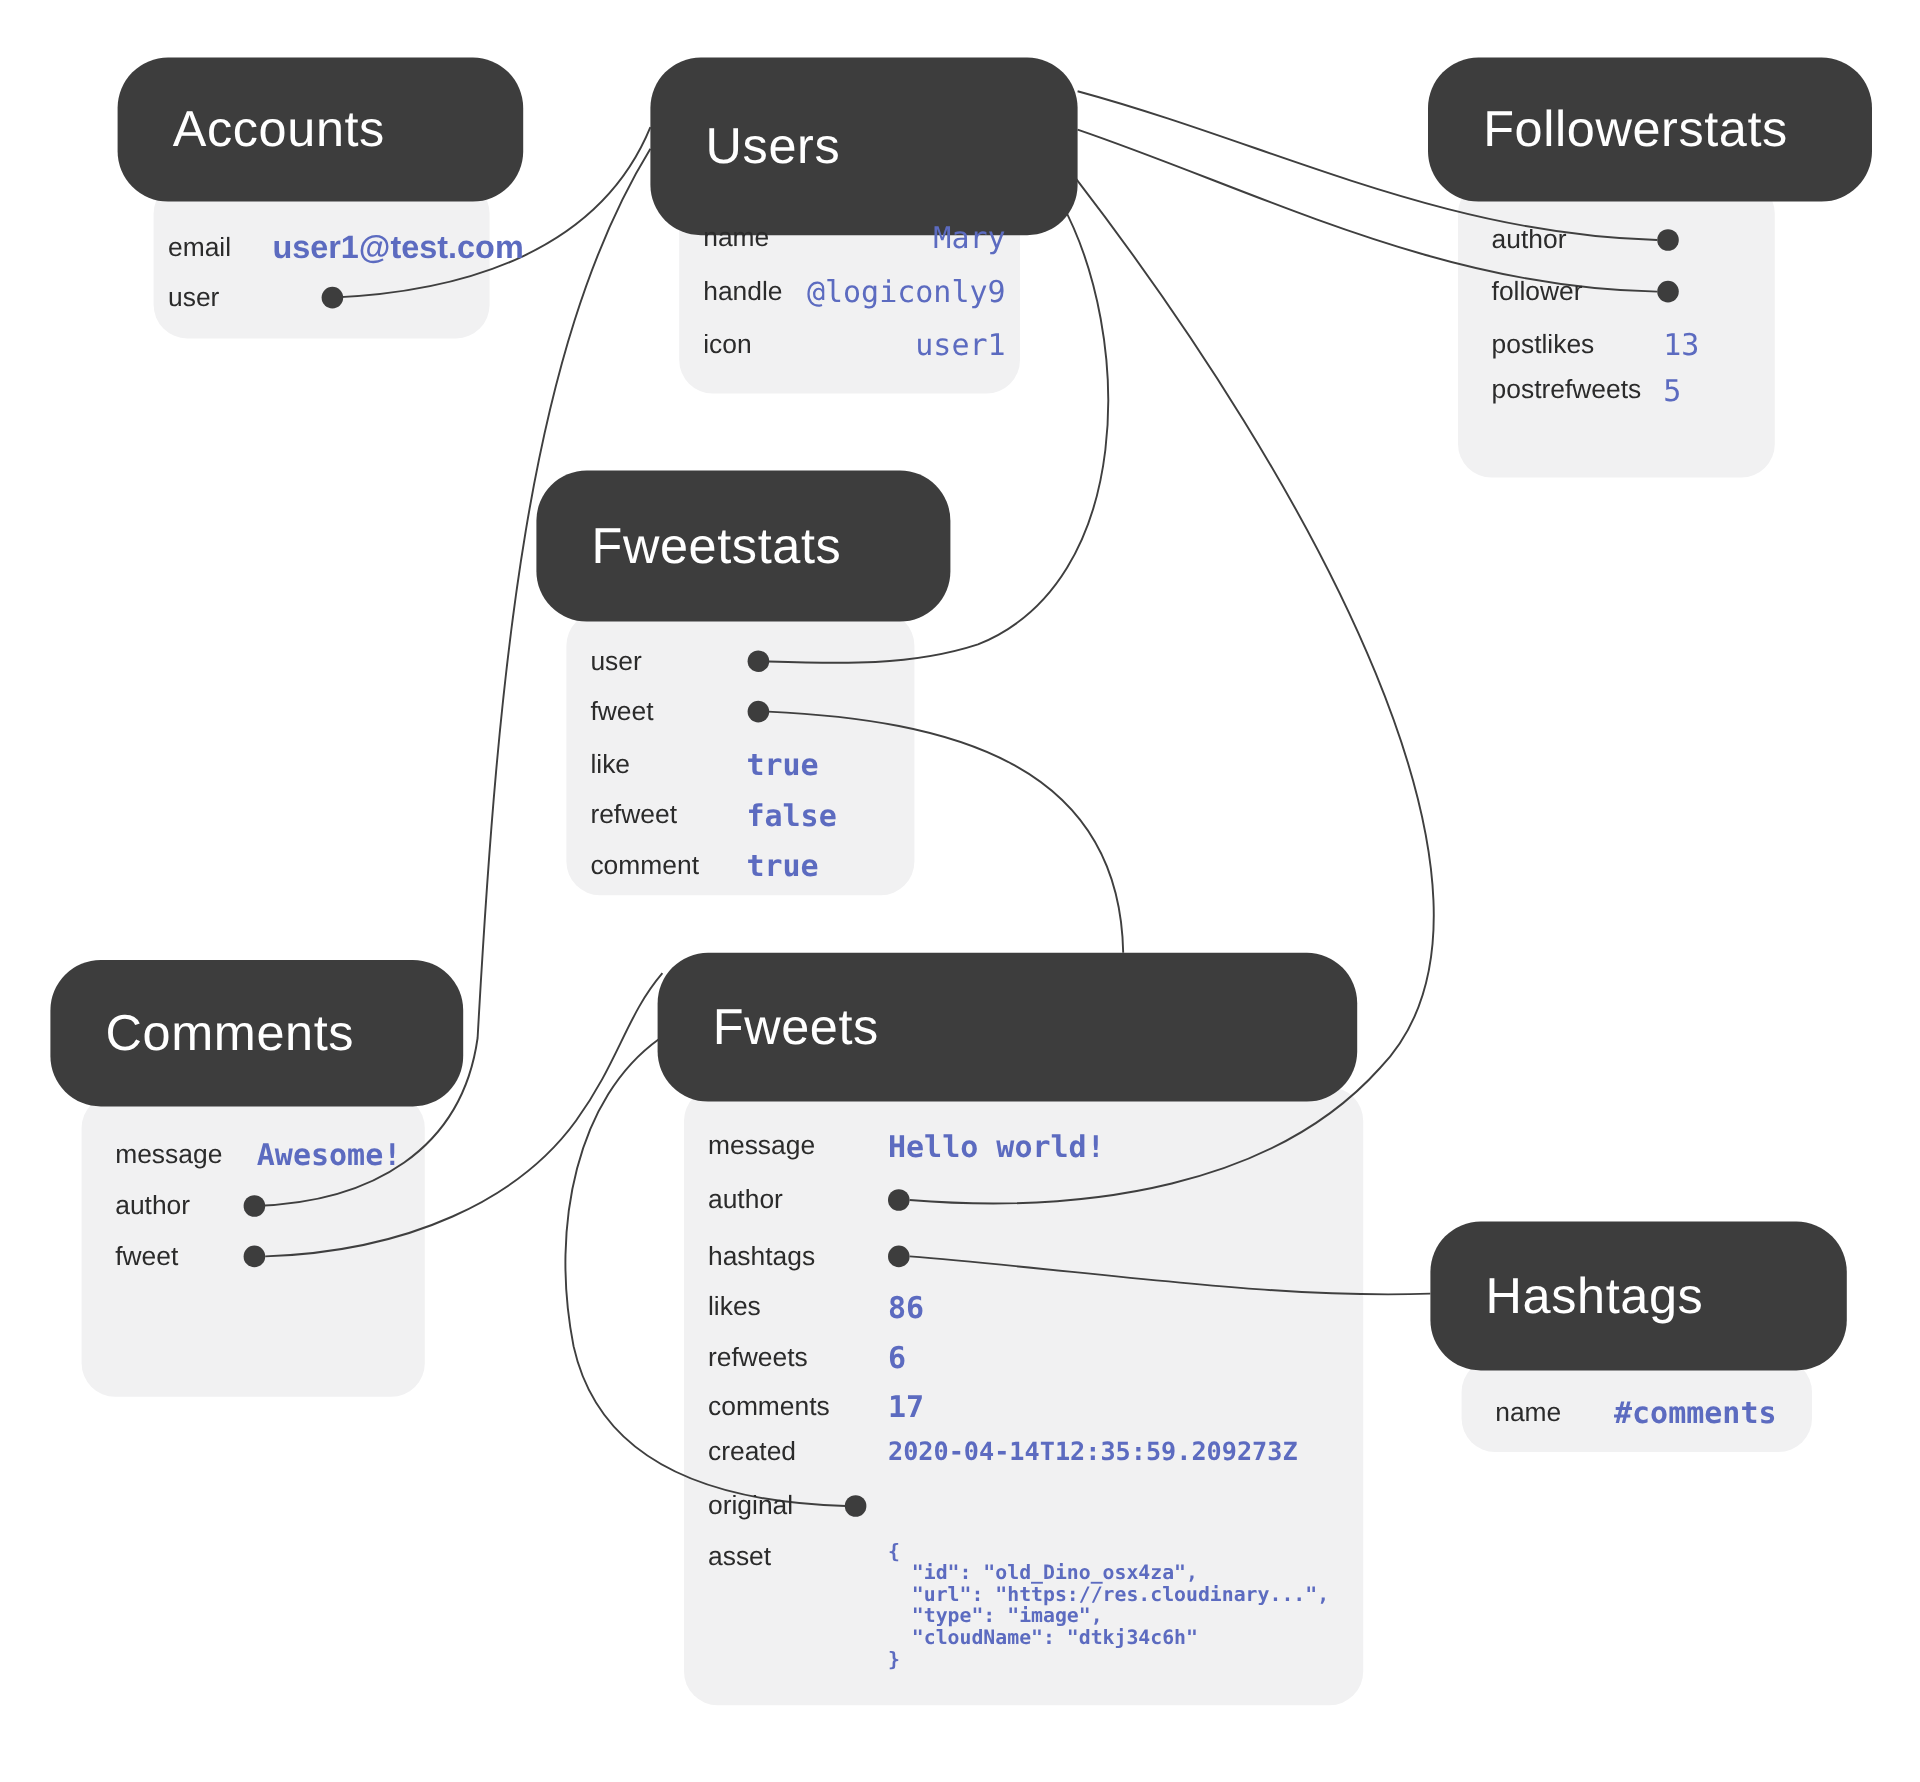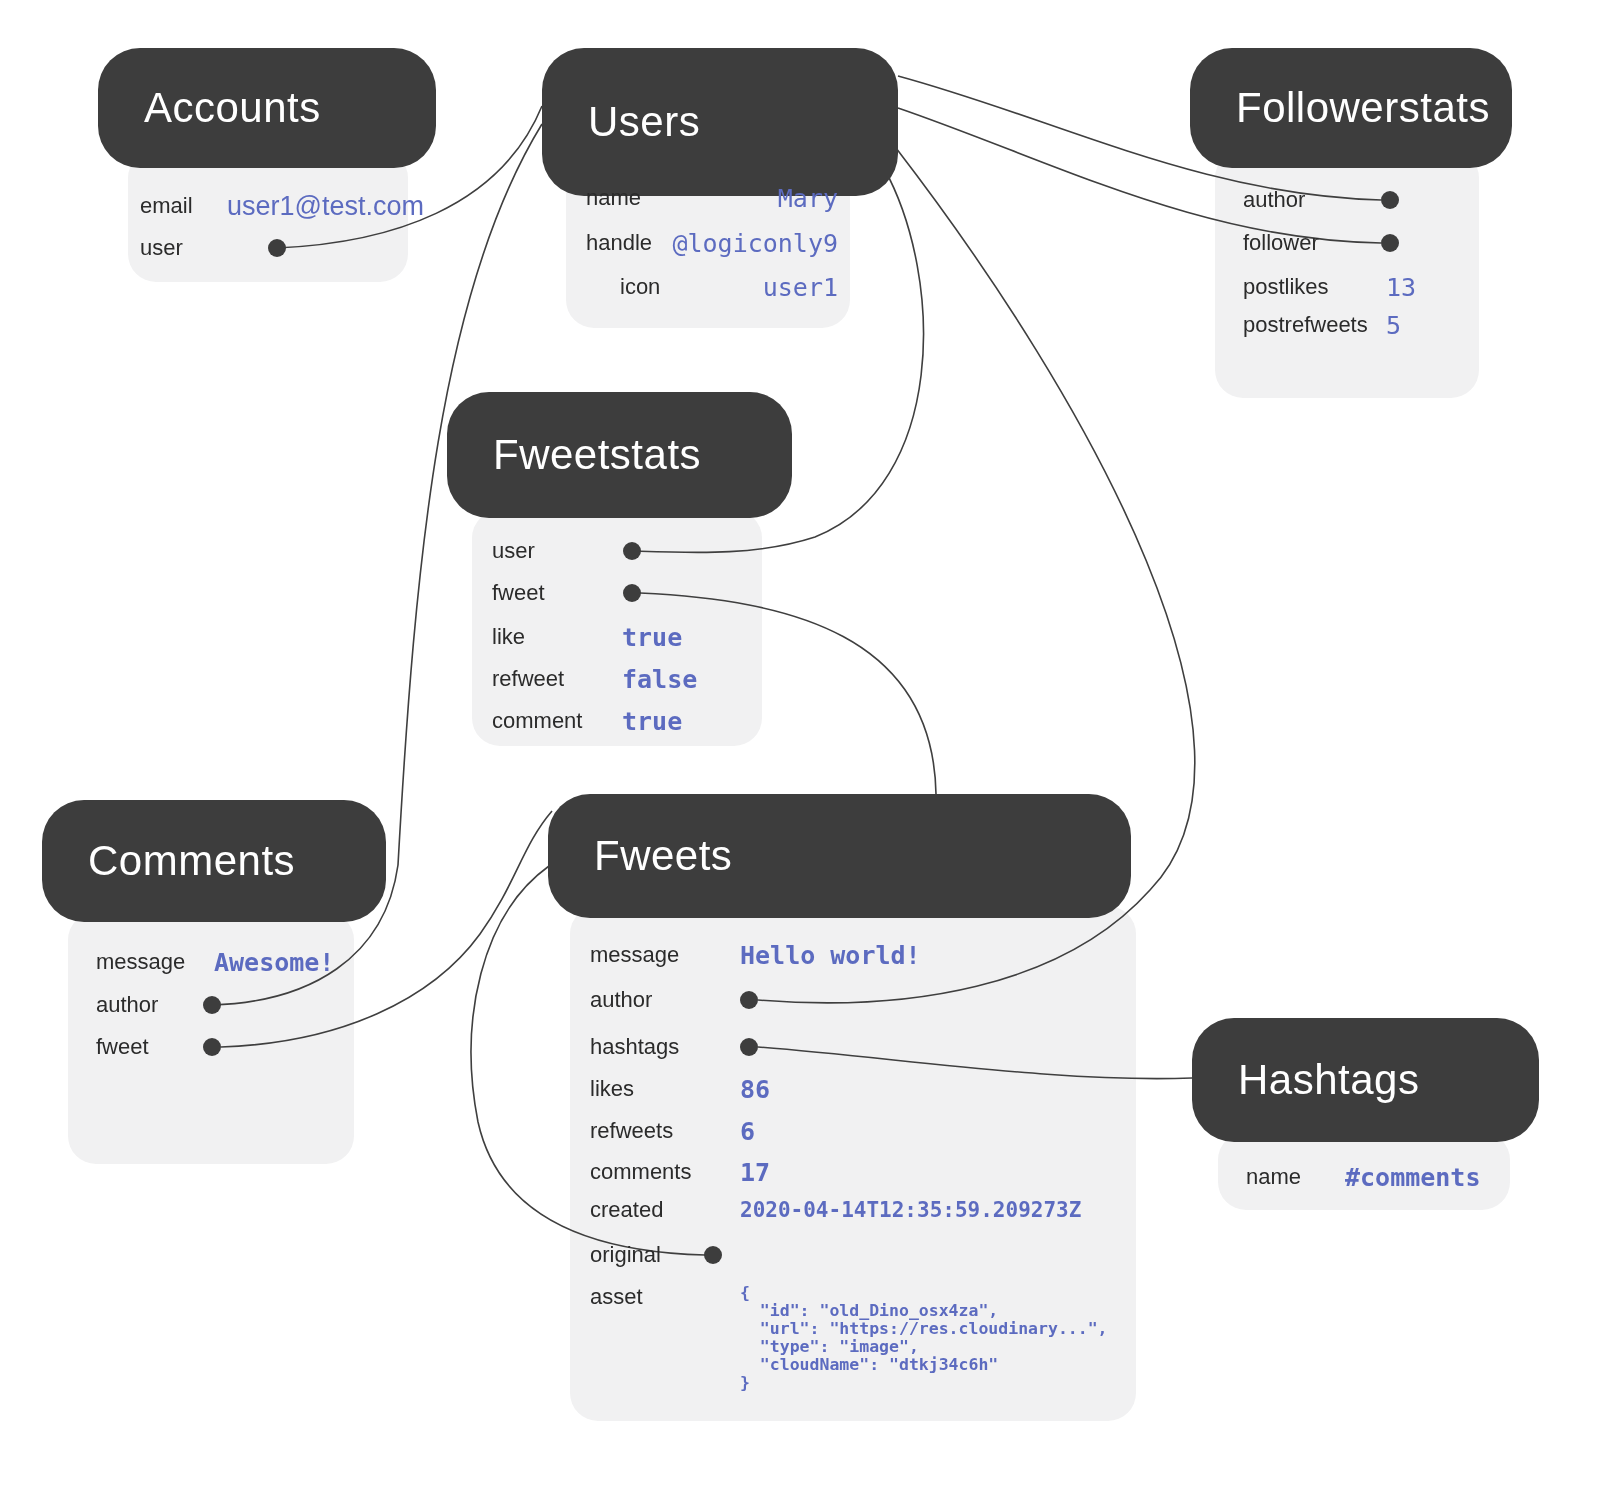--- a/index.html
+++ b/index.html
@@ -9,21 +9,21 @@
   .wires path{fill:none;stroke:#3f3f3f;stroke-width:1.6px;}
   .wires circle{fill:#3d3d3d;stroke:none;}
   .hdr{position:absolute;background:#3d3d3d;border-radius:42px;z-index:2;
        display:flex;align-items:center;box-sizing:border-box;padding-left:46px;}
   .title{color:#ffffff;font-size:42px;font-weight:300;letter-spacing:.5px;white-space:nowrap;}
   .bod{position:absolute;background:#f1f1f2;border-radius:28px;z-index:0;}
   .lbl{position:absolute;z-index:3;font-size:22px;line-height:27px;color:#2b2b2b;white-space:nowrap;}
   .val{position:absolute;z-index:3;font-family:"DejaVu Sans Mono",monospace;
        font-size:25px;line-height:25px;color:#5c6bc0;white-space:nowrap;}
   .b{font-weight:700;}
-  .sansval{font-family:"Liberation Sans",sans-serif;font-weight:400;font-size:27px;line-height:27px;}
+  .sansval{font-family:"Liberation Sans",sans-serif;font-weight:700;font-size:27px;line-height:27px;}
   .rt{text-align:right;}
   .small{font-size:21px;line-height:21px;}
   .pre{white-space:pre;font-size:16.5px;line-height:18px;font-weight:700;}
 </style>
 </head>
 <body>
 
 <div class="canvas">
 
   <svg class="wires" width="1600" height="1485" viewBox="0 0 1600 1485">
@@ -62,27 +62,27 @@
 
   <div>
     <div class="bod" style="left:566px;top:150px;width:284px;height:178px"></div>
     <div class="hdr" style="left:542px;top:48px;width:356px;height:148px">
       <span class="title">Users</span>
     </div>
     <span class="lbl" style="left:586px;top:184px">name</span>
     <span class="val rt" style="right:762px;top:186px">Mary</span>
     <span class="lbl" style="left:586px;top:229px">handle</span>
     <span class="val rt" style="right:762px;top:231px">@logiconly9</span>
-    <span class="lbl" style="left:620px;top:273px">icon</span>
+    <span class="lbl" style="left:586px;top:273px">icon</span>
     <span class="val rt" style="right:762px;top:275px">user1</span>
   </div>
 
   <div>
     <div class="bod" style="left:1215px;top:150px;width:264px;height:248px"></div>
-    <div class="hdr" style="left:1190px;top:48px;width:322px;height:120px">
+    <div class="hdr" style="left:1190px;top:48px;width:370px;height:120px">
       <span class="title">Followerstats</span>
     </div>
     <span class="lbl" style="left:1243px;top:186px">author</span>
     <span class="lbl" style="left:1243px;top:229px">follower</span>
     <span class="lbl" style="left:1243px;top:273px">postlikes</span>
     <span class="val" style="left:1386px;top:275px">13</span>
     <span class="lbl" style="left:1243px;top:311px">postrefweets</span>
     <span class="val" style="left:1386px;top:313px">5</span>
   </div>
 

